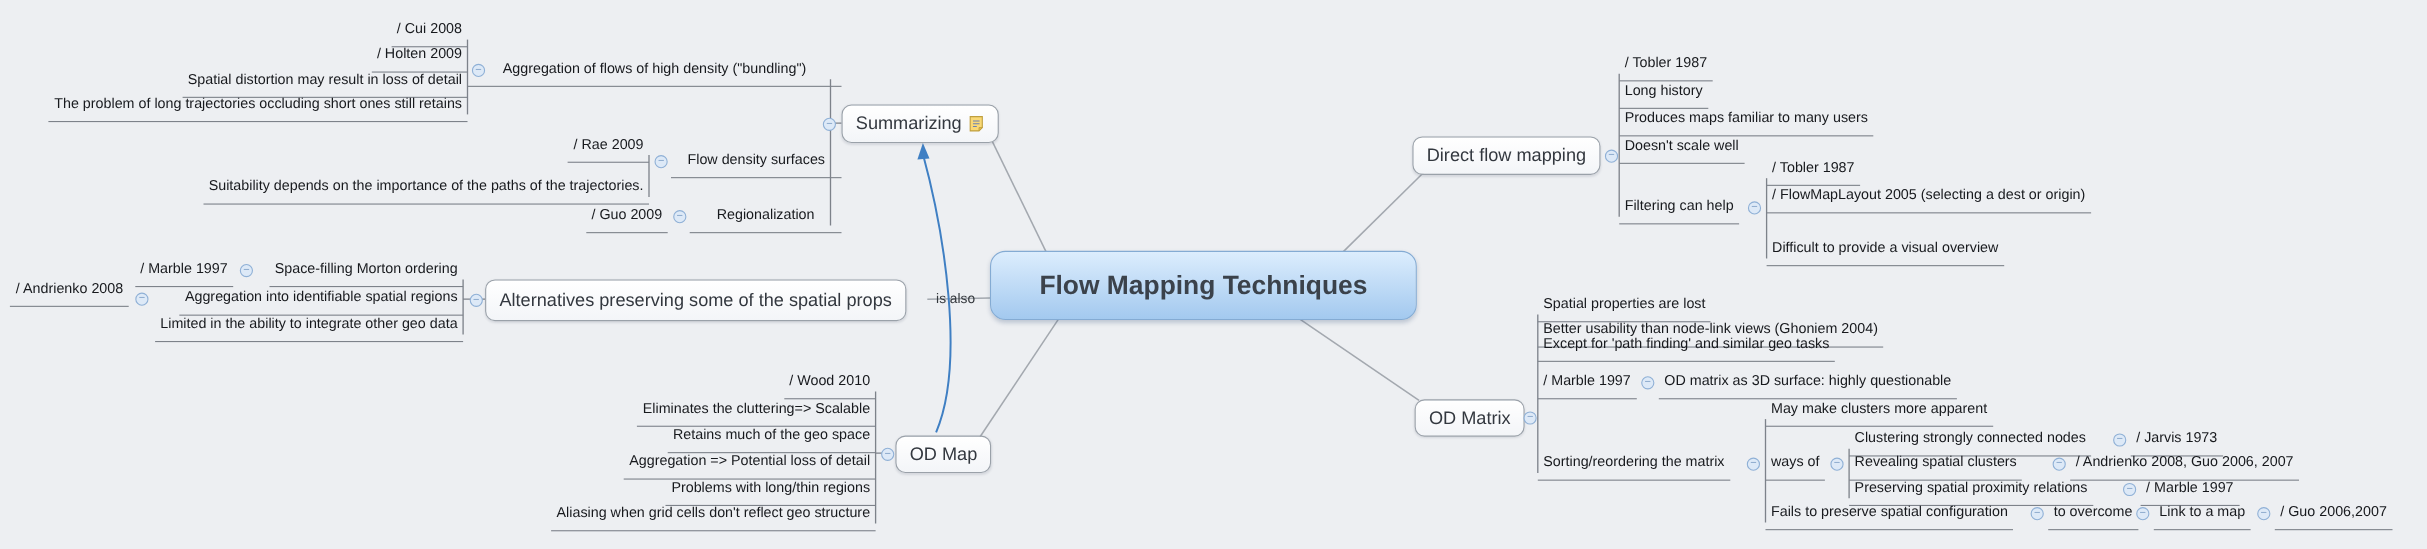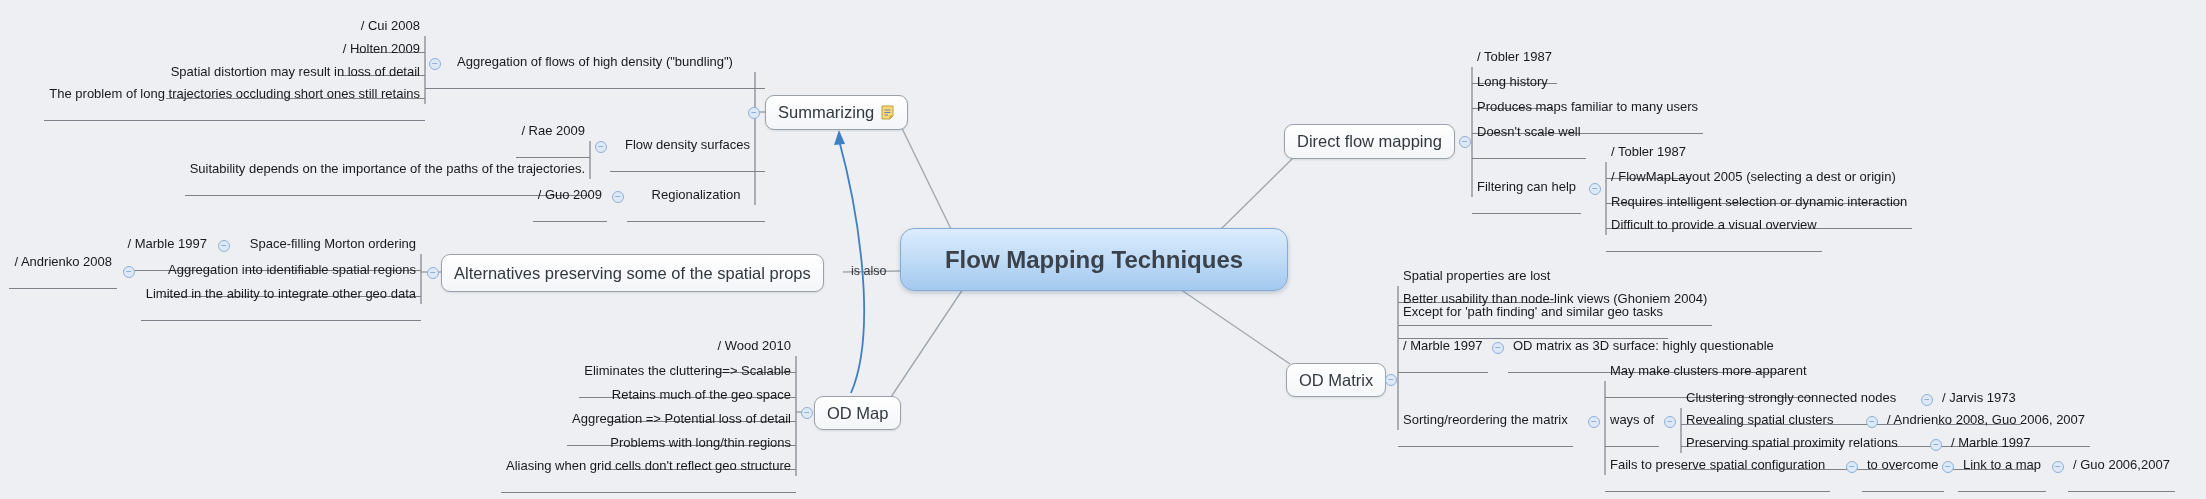--- a/index.html
+++ b/index.html
@@ -5,21 +5,21 @@
   :root{
     --background:#edeff2; --line:#7d828a; --branch_line:#a3a8af;
     --node_border:#9aa1a9; --root_border:#84abd3; --root_fill_top:#dcedfd; --root_fill_bottom:#a3c9ef;
     --relationship:#3f7fc3; --collapse_fill:#dde9f7; --collapse_border:#8fb0d6; --text:#17191d;
   }
   html,body{margin:0;padding:0;}
   body{font-family:"Liberation Sans",sans-serif;background:var(--background);}
   #canvas{position:relative;width:2206px;height:499px;background:var(--background);overflow:hidden;}
   #wires{position:absolute;left:0;top:0;}
   .itm{position:absolute;white-space:nowrap;font-size:13px;line-height:15px;color:var(--text);
-       padding:0 5px 19px 5px;border-bottom:1.2px solid var(--line);}
+       padding:0 5px 9px 5px;border-bottom:1.2px solid var(--line);}
   .itm.c{text-align:center;}
   .node{position:absolute;display:flex;align-items:center;justify-content:center;gap:6px;
         background:linear-gradient(#ffffff,#f3f5f8);border:1px solid var(--node_border);
         border-radius:9px;padding:0 12px;font-size:16.5px;color:#33383f;white-space:nowrap;
         box-shadow:0 1px 2px rgba(40,50,70,.12);}
   .node.root{background:linear-gradient(var(--root_fill_top),var(--root_fill_bottom));
         border:1.5px solid var(--root_border);border-radius:14px;font-size:24px;font-weight:bold;
         color:#3b424b;box-shadow:0 2px 4px rgba(50,80,120,.25);}
   .collapse{position:absolute;width:10px;height:10px;border-radius:50%;background:var(--collapse_fill);
         border:1px solid var(--collapse_border);color:#7b9cc4;font-size:10px;line-height:9px;
@@ -88,21 +88,20 @@
   <div class="node" style="left:1284px;top:124px;height:33px;">
     <span>Direct flow mapping</span>
   </div>
   <div class="itm" style="left:1472px;top:49px;">/ Tobler 1987</div>
   <div class="itm" style="left:1472px;top:74px;">Long history</div>
   <div class="itm" style="left:1472px;top:99px;">Produces maps familiar to many users</div>
   <div class="itm" style="left:1472px;top:124px;">Doesn't scale well</div>
   <div class="itm" style="left:1472px;top:179px;">Filtering can help</div>
   <div class="itm" style="left:1606px;top:144px;">/ Tobler 1987</div>
   <div class="itm" style="left:1606px;top:169px;">/ FlowMapLayout 2005 (selecting a dest or origin)</div>
-  <div class="itm" style="left:1606px;top:194px;">Requires intelligent selection or dynamic interaction</div>
   <div class="itm" style="left:1606px;top:217px;">Difficult to provide a visual overview</div>
 
   <div class="node" style="left:441px;top:254px;height:36px;">
     <span>Alternatives preserving some of the spatial props</span>
   </div>
   <div class="itm" style="right:1785px;top:236px;">Space-filling Morton ordering</div>
   <div class="itm" style="right:1994px;top:236px;">/ Marble 1997</div>
   <div class="itm" style="right:1785px;top:262px;">Aggregation into identifiable spatial regions</div>
   <div class="itm" style="right:2089px;top:254px;">/ Andrienko 2008</div>
   <div class="itm" style="right:1785px;top:286px;">Limited in the ability to integrate other geo data</div>

